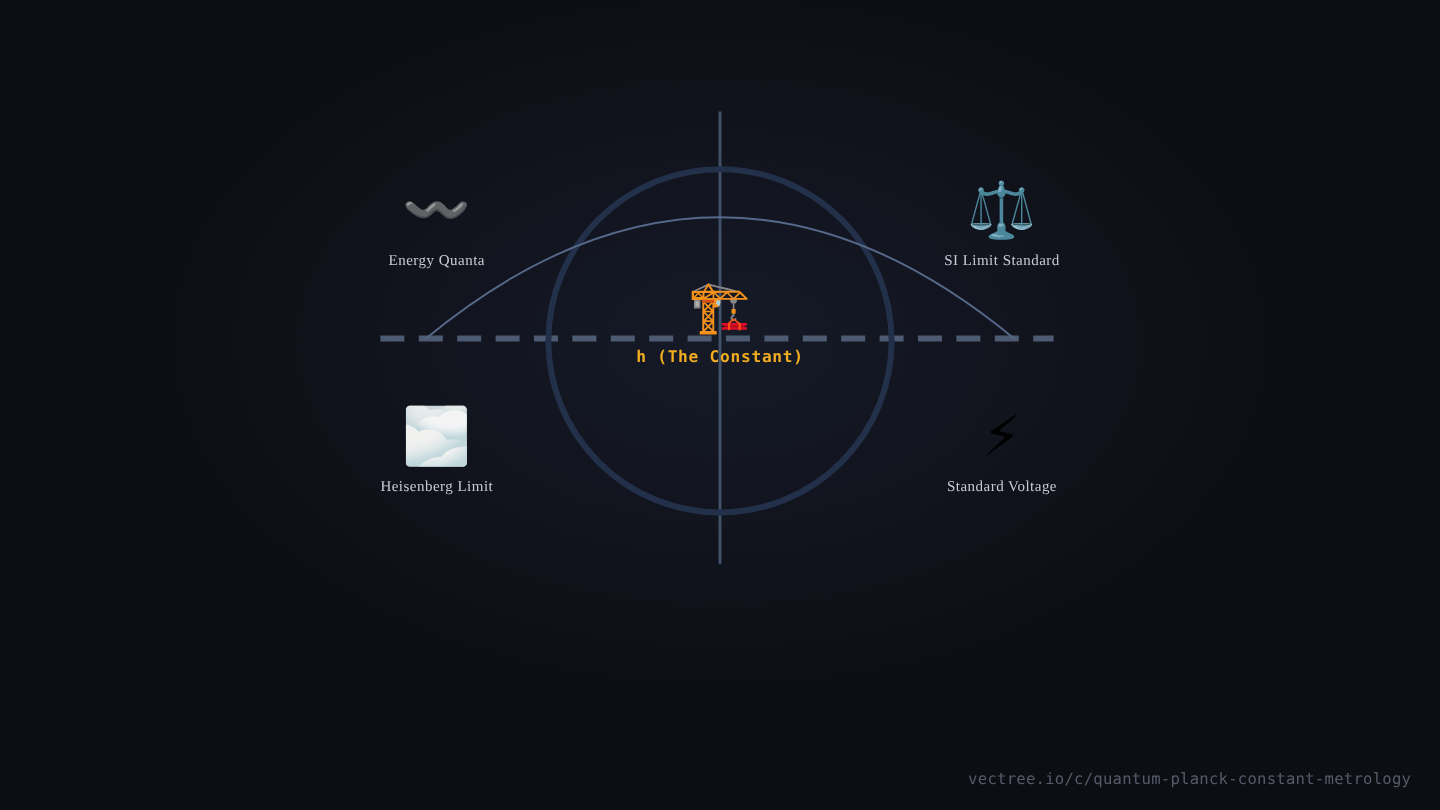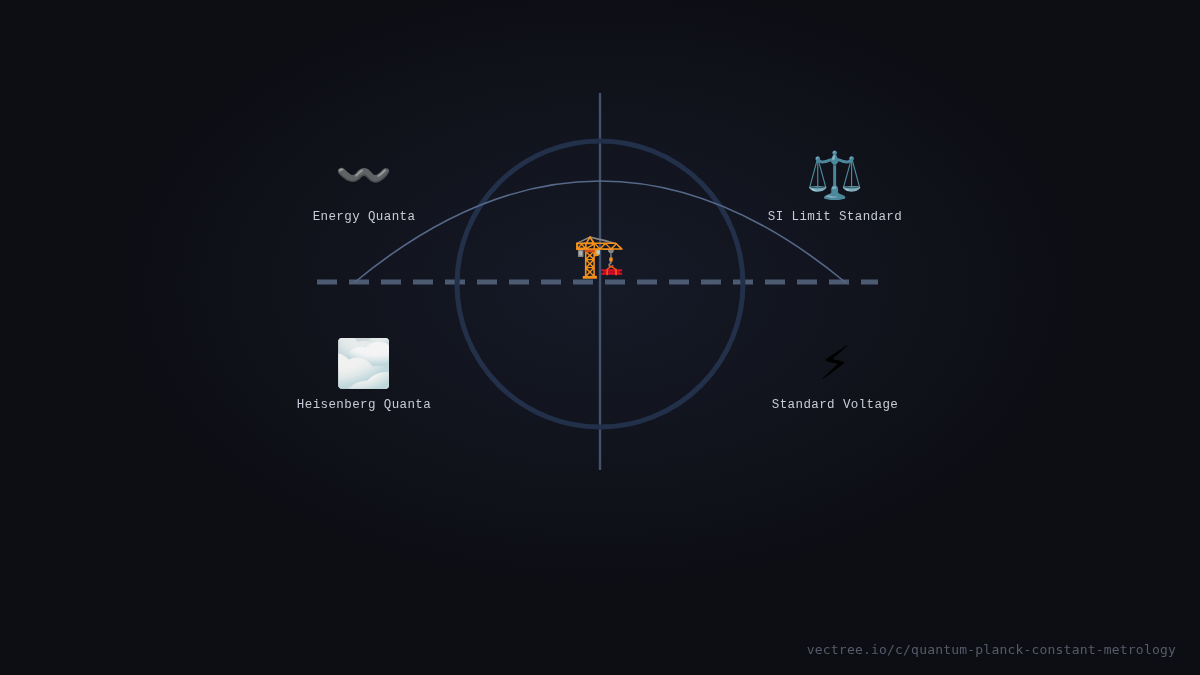--- a/index.html
+++ b/index.html
@@ -37,21 +37,21 @@
     line-height:54px;
     display:block;
     font-family:"DejaVu Sans", "Liberation Sans", sans-serif;
   }
   .node .cap {
     display:block;
     margin-top:8px;
     font-size:12.5px;
     letter-spacing:0.4px;
     color:#c8ccd6;
-    font-family:Liberation Mono, monospace;
+    font-family:Liberation Serif, serif;
   }
 
   .center-node {
     position:absolute;
     width:300px; margin-left:-150px;
     text-align:center;
   }
   .center-node .glyph {
     font-size:42px; line-height:48px; display:block;
     font-family:"DejaVu Sans", "Liberation Sans", sans-serif;
@@ -95,35 +95,36 @@
 
       <line x1="317" y1="282" x2="878" y2="282" stroke="#4c5a72" stroke-width="5" stroke-dasharray="20 12" stroke-linecap="butt"></line>
 
       <circle cx="600" cy="284" r="143" fill="none" stroke="#22304a" stroke-width="5"></circle>
 
       <path d="M 355 282 Q 600 80 845 282" fill="none" stroke="#56698a" stroke-width="1.6" stroke-linecap="round"></path>
     </svg>
 
     <div class="center-node" style="left:600px; top:232px;">
       <span class="glyph">🏗️</span>
+      <span class="cap">h (The Constant)</span>
     </div>
 
     <div class="node" style="left:364px; top:148px;">
       <span class="glyph">〰️</span>
       <span class="cap">Energy Quanta</span>
     </div>
 
     <div class="node" style="left:835px; top:148px;">
       <span class="glyph">⚖️</span>
       <span class="cap">SI Limit Standard</span>
     </div>
 
     <div class="node" style="left:364px; top:336px;">
       <span class="glyph">🌫️</span>
-      <span class="cap">Heisenberg Quanta</span>
+      <span class="cap">Heisenberg Limit</span>
     </div>
 
     <div class="node" style="left:835px; top:336px;">
       <span class="glyph">⚡</span>
       <span class="cap">Standard Voltage</span>
     </div>
   </div>
 
   <div id="footer">
 

